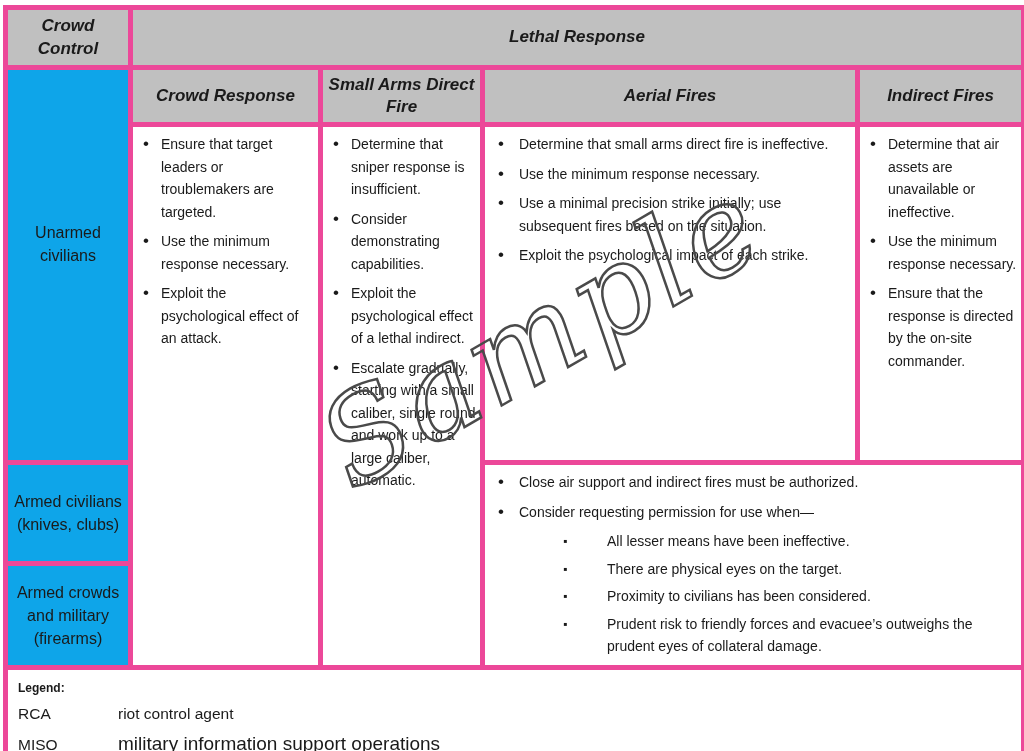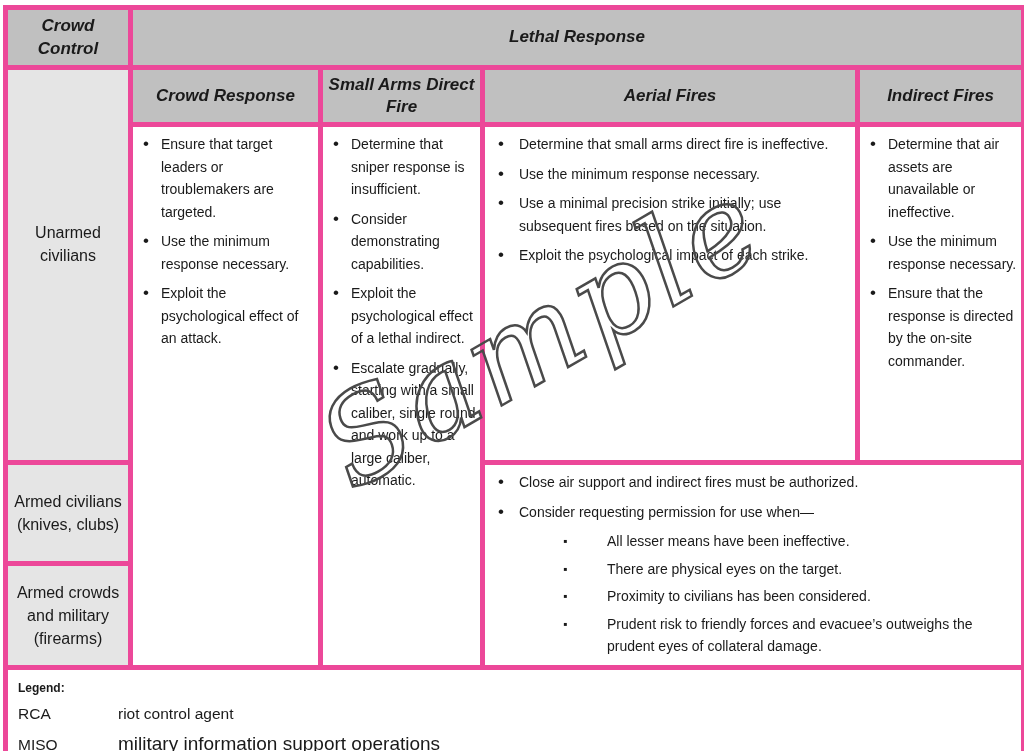--- a/index.html
+++ b/index.html
@@ -27,21 +27,21 @@
   .hdr {
     background:#c0c0c0;
     font-weight:bold; font-style:italic;
     font-size:17px; line-height:1.3;
     text-align:center; vertical-align:middle;
     padding:4px 2px;
   }
 
   
   .rowlabel {
-    background:#e5e5e5; text-align:center; vertical-align:middle;
+    background:#0ea5e9; text-align:center; vertical-align:middle;
     font-size:16px; line-height:1.45; padding:14px 3px;
   }
   .rowlabel.unarmed { padding-bottom:56px; }
 
   
   .body-cell {
     background:#fff; vertical-align:top;
     font-size:14px; line-height:22.5px;
     padding:6px 4px 2px 4px;
   }

